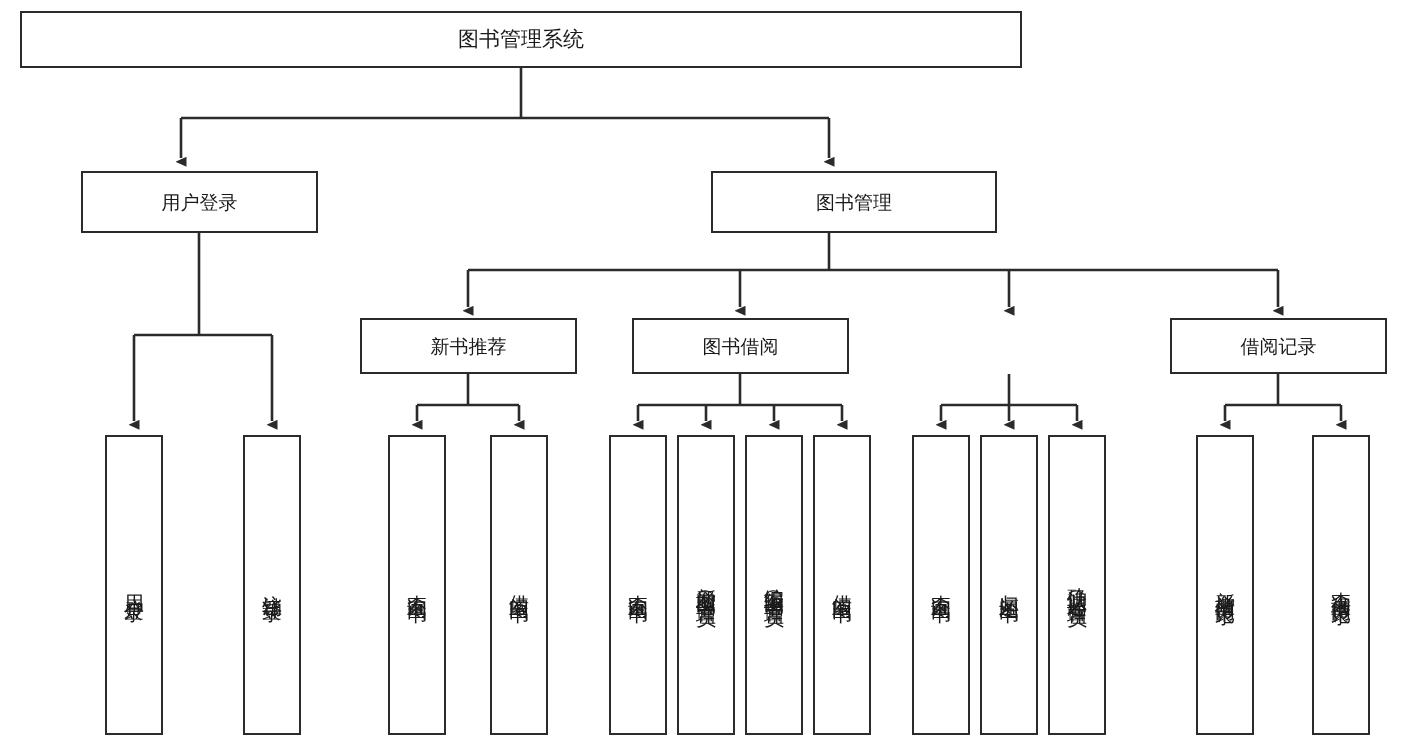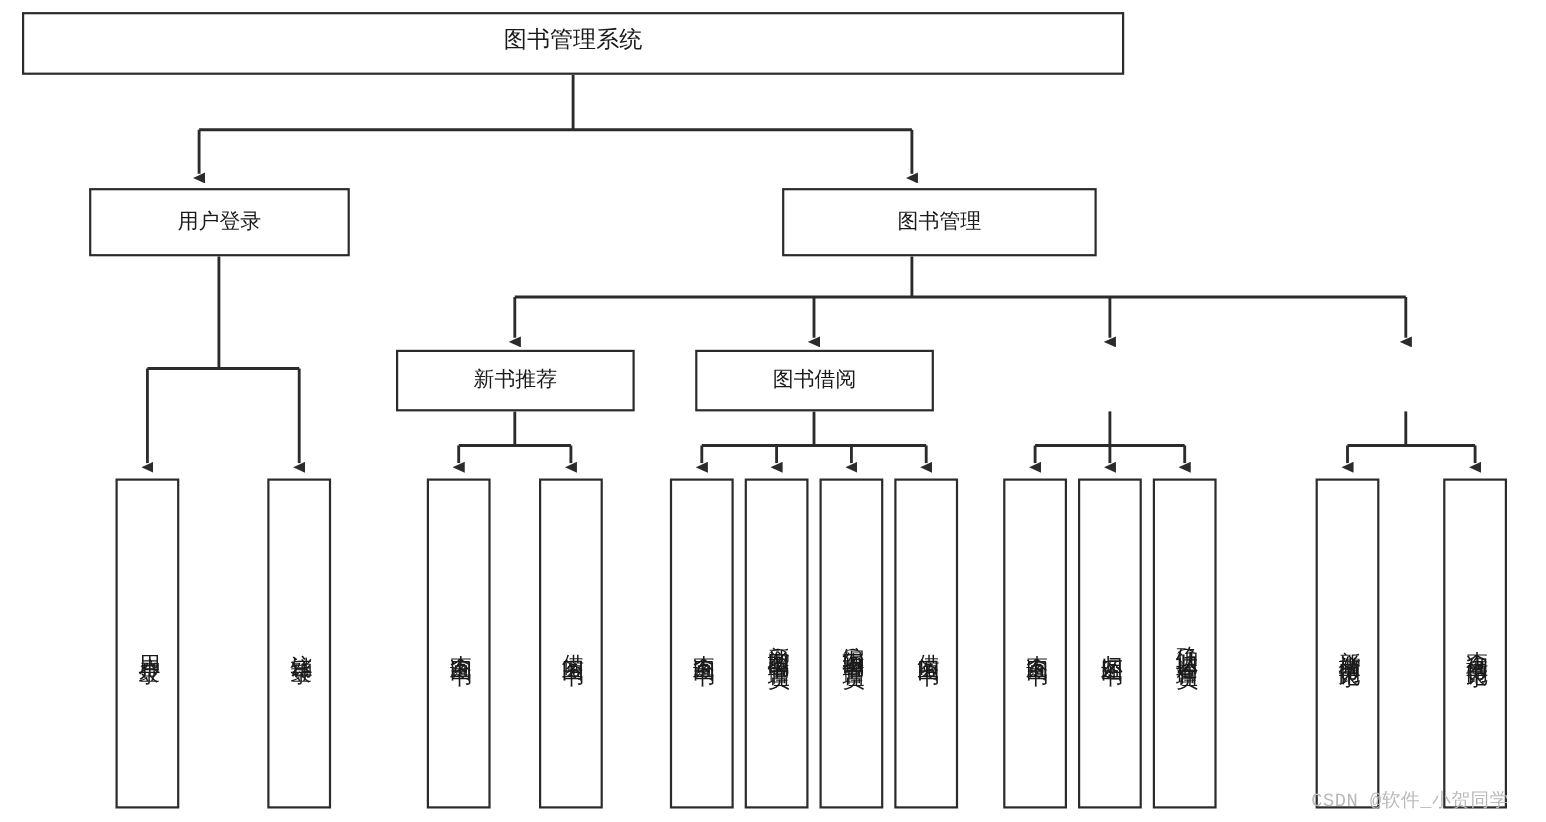--- a/index.html
+++ b/index.html
@@ -1,18 +1,18 @@
 <!DOCTYPE html>
 <html><head>
 <meta charset="utf-8">
 <style>
   html,body{margin:0;padding:0;background:#ffffff;}
   body{width:1405px;height:747px;overflow:hidden;
        font-family:"DejaVu Sans","Liberation Sans",sans-serif;}
-  #stage{position:relative;width:1405px;height:747px;background:#fff;font-family:Liberation Mono, monospace;}
+  #stage{position:relative;width:1405px;height:747px;background:#fff;}
   svg.wires{position:absolute;left:0;top:0;width:1405px;height:747px;pointer-events:none;}
 
   .node{position:absolute;box-sizing:border-box;background:#ffffff;
         border:2px solid #2b2b2b;display:flex;align-items:center;justify-content:center;}
   .node span{color:#1a1a1a;line-height:1.18;text-align:center;white-space:pre-line;}
 
   .root  {font-size:21px;}
   .lvl1  {font-size:19px;}
   .lvl2  {font-size:19px;}
 
@@ -89,20 +89,23 @@
   <div class="node lvl1" style="left:711px;top:171px;width:286px;height:62px;">
     <span>图书管理</span>
   </div>
 
   <div class="node lvl2" style="left:360px;top:318px;width:217px;height:56px;">
     <span>新书推荐</span>
   </div>
   <div class="node lvl2" style="left:632px;top:318px;width:217px;height:56px;">
     <span>图书借阅</span>
   </div>
+  <div class="node lvl2" style="left:1170px;top:318px;width:217px;height:56px;">
+    <span>借阅记录</span>
+  </div>
 
   <div class="node leaf" style="left:105px;top:435px;width:58px;height:300px;">
     <span>用户登录</span>
   </div>
   <div class="node leaf" style="left:243px;top:435px;width:58px;height:300px;">
     <span>注销登录</span>
   </div>
 
   <div class="node leaf" style="left:388px;top:435px;width:58px;height:300px;">
     <span>查询图书</span>
@@ -134,15 +137,14 @@
     <span>确认归还（管理员）</span>
   </div>
 
   <div class="node leaf" style="left:1196px;top:435px;width:58px;height:300px;">
     <span>新增借阅记录</span>
   </div>
   <div class="node leaf" style="left:1312px;top:435px;width:58px;height:300px;">
     <span>查询借阅记录</span>
   </div>
 
-  <div class="watermark" style="left:1192px;top:716px;">CSDN @软件_小贺同学</div>
 
 </div>
 
 </body></html>

